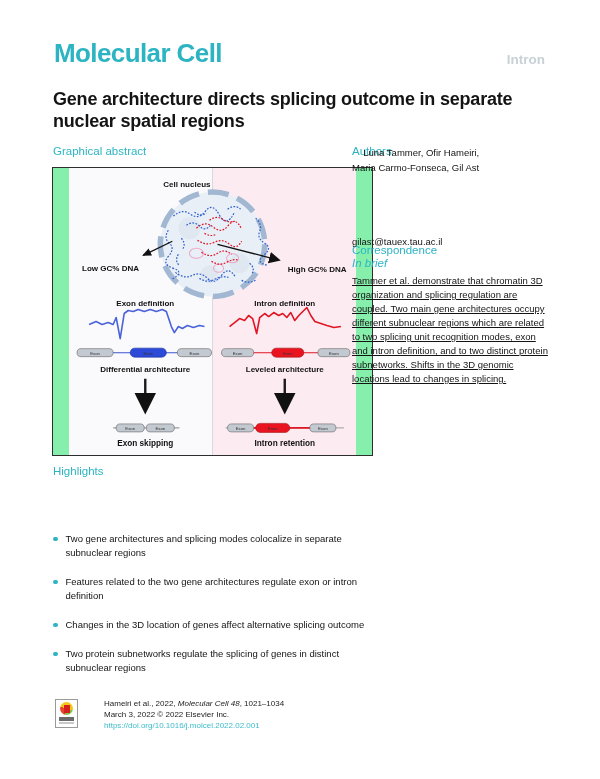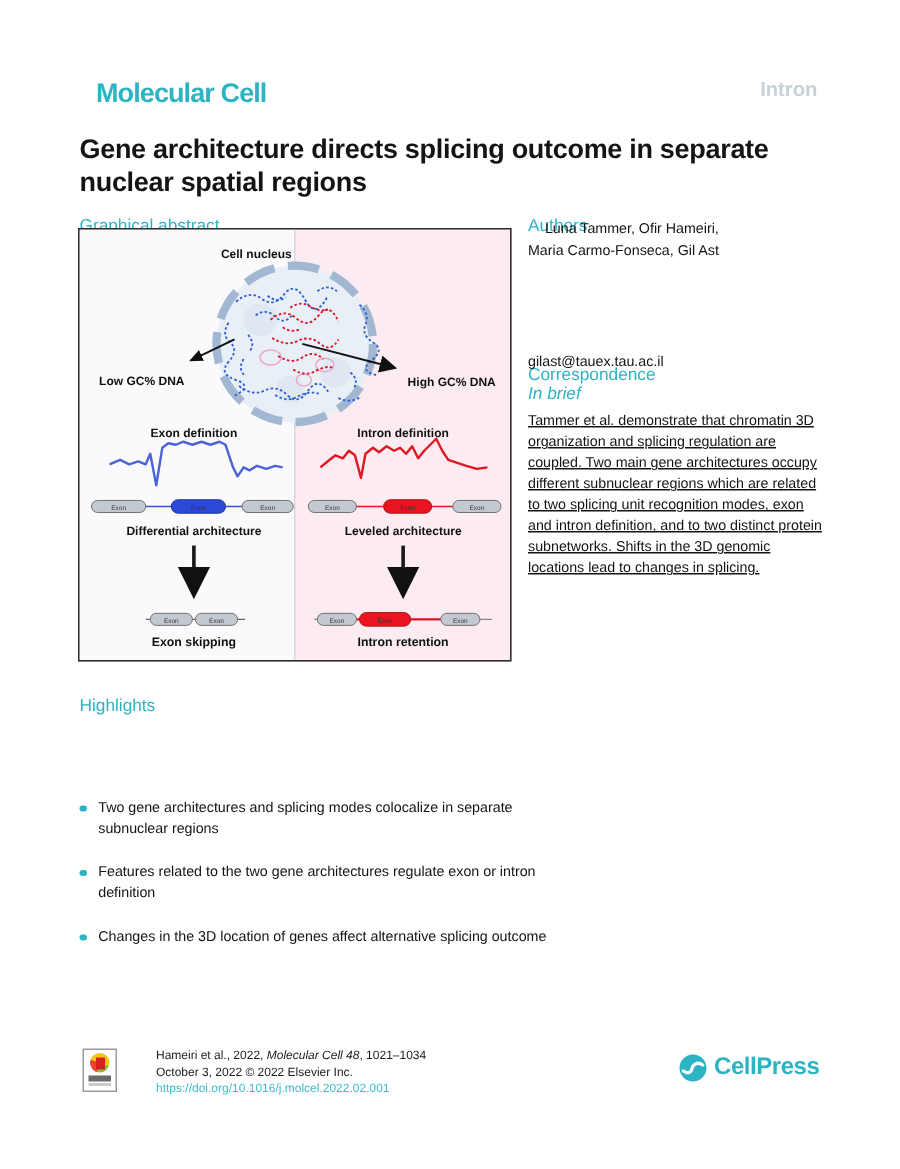--- a/index.html
+++ b/index.html
@@ -1,31 +1,31 @@
 <!DOCTYPE html>
 <html><head>
 <meta charset="utf-8">
 <style>
   html,body{margin:0;padding:0;background:#ffffff;}
   #page{position:relative;width:600px;height:779px;background:#ffffff;overflow:hidden;
         font-family:"Liberation Sans","DejaVu Sans",sans-serif;color:#181818;}
 
   
-  .journal-name{position:absolute;left:54px;top:52px;font-size:18px;font-weight:700;
-                letter-spacing:-0.6px;color:#2cb4c3;margin-left:10px;}
+  .journal-name{position:absolute;left:54px;top:38px;font-size:26px;font-weight:700;
+                letter-spacing:-0.6px;color:#2cb4c3;}
   .article-type{position:absolute;right:55px;top:52px;font-size:13.5px;font-weight:700;color:#c7d1d6;}
   .paper-title{position:absolute;left:53px;top:89px;width:462px;font-size:18px;line-height:1.2;
                font-weight:700;color:#141414;letter-spacing:-0.2px;}
 
   
   .sec-head{position:absolute;font-size:11.5px;color:#2cb4c3;font-weight:400;}
 
   
-  .figure-box{position:absolute;left:52px;top:152px;width:289px;height:289px;
-              border:1.5px solid #2e2e2e;background:#a3a3a3;box-sizing:border-box;}
+  .figure-box{position:absolute;left:52px;top:167px;width:321px;height:289px;
+              border:1.5px solid #2e2e2e;background:#86efac;box-sizing:border-box;}
   .figure-box svg{display:block;width:100%;height:100%;}
   .sq-b{fill:none;stroke:#2e5ed2;stroke-width:1.2;stroke-dasharray:1.7 1.5;}
   .sq-r{fill:none;stroke:#e00f22;stroke-width:1.2;stroke-dasharray:1.7 1.5;}
   .nucleolus{fill:none;stroke:#eba8c6;stroke-width:1;}
   .fig-label{font-family:"Liberation Sans",sans-serif;font-weight:700;fill:#111;}
   .pill-label{font-family:"Liberation Sans",sans-serif;fill:#333;}
 
   
   .authors-lines{position:absolute;left:352px;top:146px;font-size:9.5px;line-height:14.5px;color:#141414;text-align:right;}
   .email{position:absolute;left:352px;top:236px;font-size:9.5px;color:#141414;text-decoration:none;text-align:center;}
@@ -196,37 +196,34 @@
       <span class="hl-text">Two gene architectures and splicing modes colocalize in separate subnuclear regions</span>
     </div>
     <div class="hl-item">
       <span class="bullet"></span>
       <span class="hl-text">Features related to the two gene architectures regulate exon or intron definition</span>
     </div>
     <div class="hl-item">
       <span class="bullet"></span>
       <span class="hl-text">Changes in the 3D location of genes affect alternative splicing outcome</span>
     </div>
+    <div class="hl-item">
+      <span class="bullet"></span>
+      <span class="hl-text">Two protein subnetworks regulate the splicing of genes in distinct subnuclear regions</span>
+    </div>
   </div>
 
   <div class="badge">
     <div class="badge-circle">
       <div class="badge-rect"></div>
     </div>
     <div class="badge-bar"></div>
     <div class="badge-bar2"></div>
   </div>
 
   <div class="citation">
     <div><span>Hameiri et al., 2022, </span><span class="it">Molecular Cell 48</span><span>, 1021–1034</span></div>
-    <div>October 3, 2022 © 2022 Elsevier Inc.</div>
+    <div>March 3, 2022 © 2022 Elsevier Inc.</div>
     <a class="doi" href="#">https://doi.org/10.1016/j.molcel.2022.02.001</a>
   </div>
 
-  <div class="cp-logo">
-    <svg class="cp-mark" viewBox="0 0 20 20">
-      <circle cx="10" cy="10" r="9" fill="#2cb4c3"></circle>
-      <path d="M3.5,12 C7,14.5 9,12.5 9.5,10 C10,7.5 13,5.5 16.5,8" stroke="#fff" stroke-width="2.2" fill="none" stroke-linecap="round"></path>
-    </svg>
-    <span class="cp-text">CellPress</span>
-  </div>
 
 </div>
 
 </body></html>

